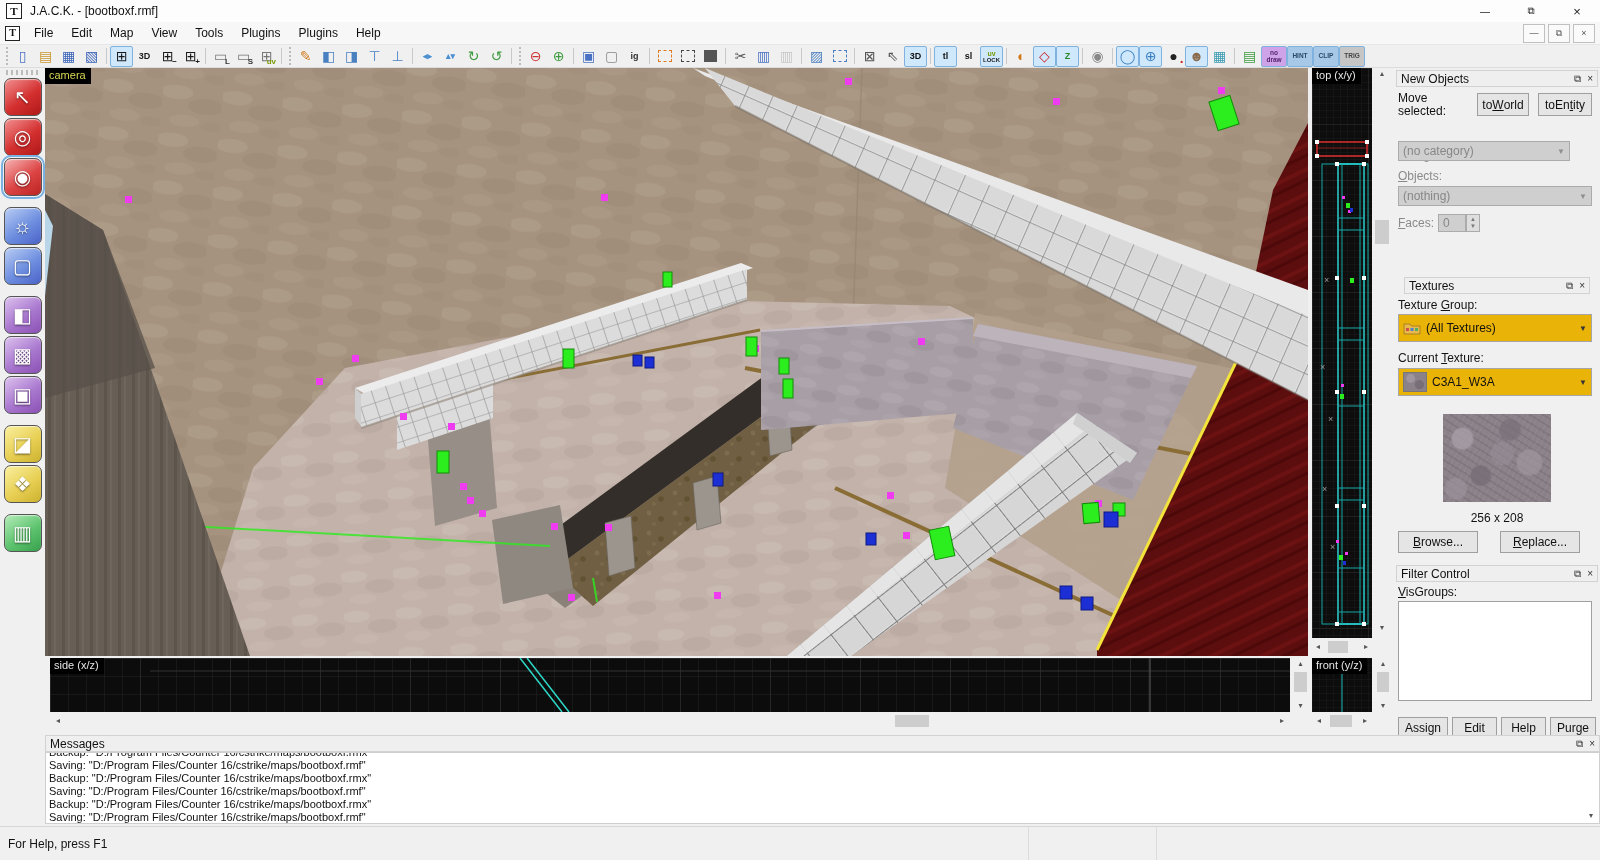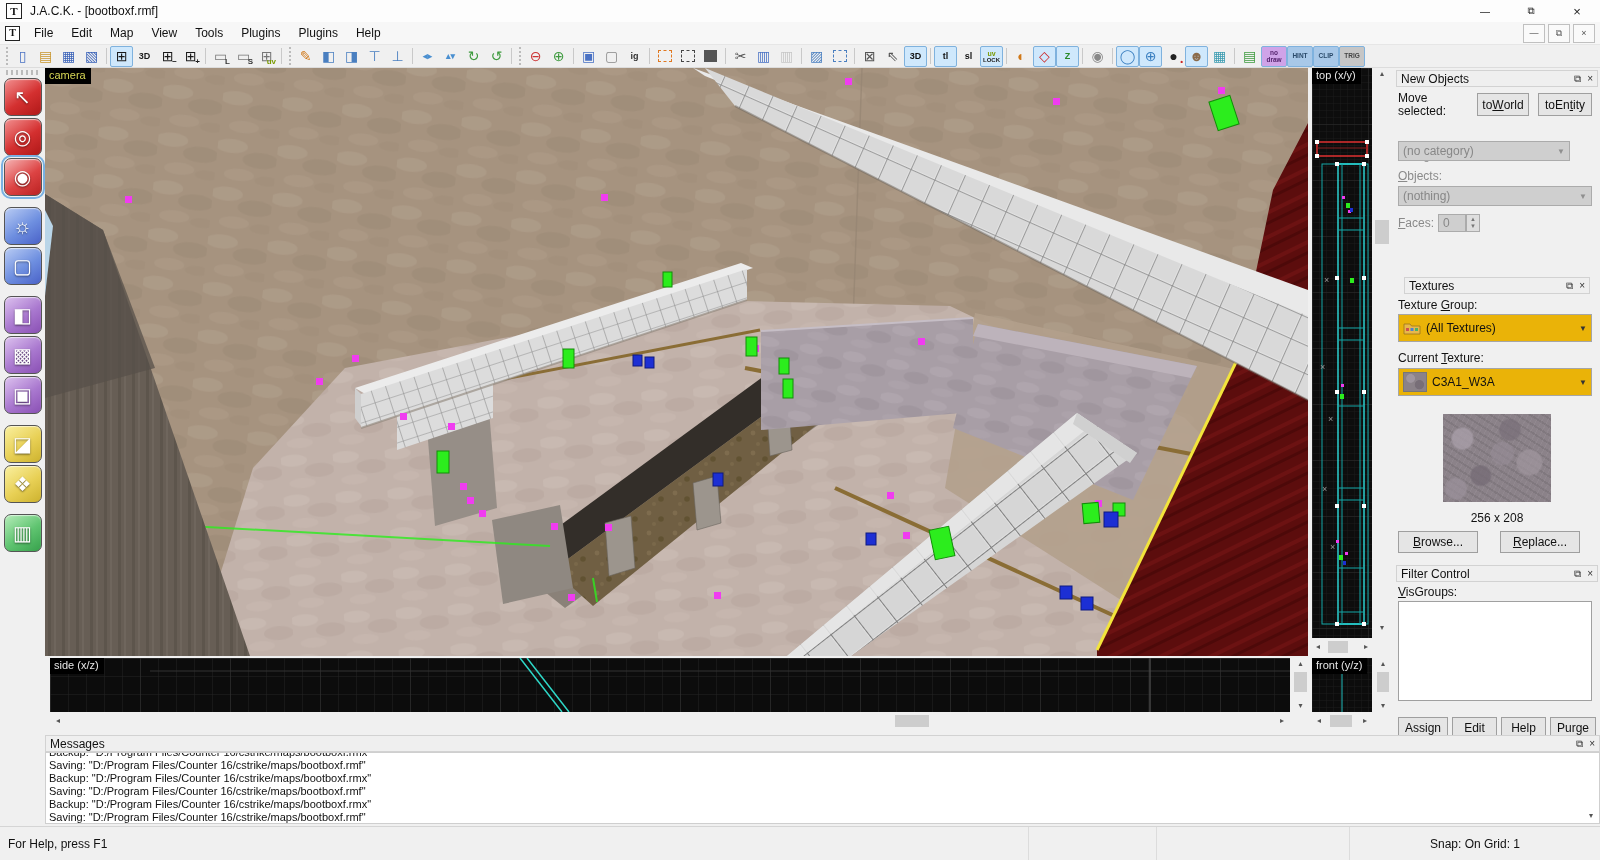--- a/index.html
+++ b/index.html
@@ -743,18 +743,15 @@
       </div>
   </div>
   <div class="abs" style="left:1584px;top:808px;width:14px;height:14px;color:#555;font-size:8px;display:flex;align-items:center;justify-content:center;">▾</div>
 
   <div id="statusbar" class="abs">
     <div class="ssec" style="left:0;width:700px;border-left:none;padding-left:8px;">
         <span>For Help, press F1</span>
       </div>
     <div class="ssec" style="left:1028px;width:128px;"></div>
     <div class="ssec" style="left:1156px;width:193px;"></div>
-    <div class="ssec" style="left:1349px;width:251px;justify-content:center;">
-        <span>Snap: On Grid: 1</span>
-      </div>
   </div>
 
 </div>
 
 </body></html>

